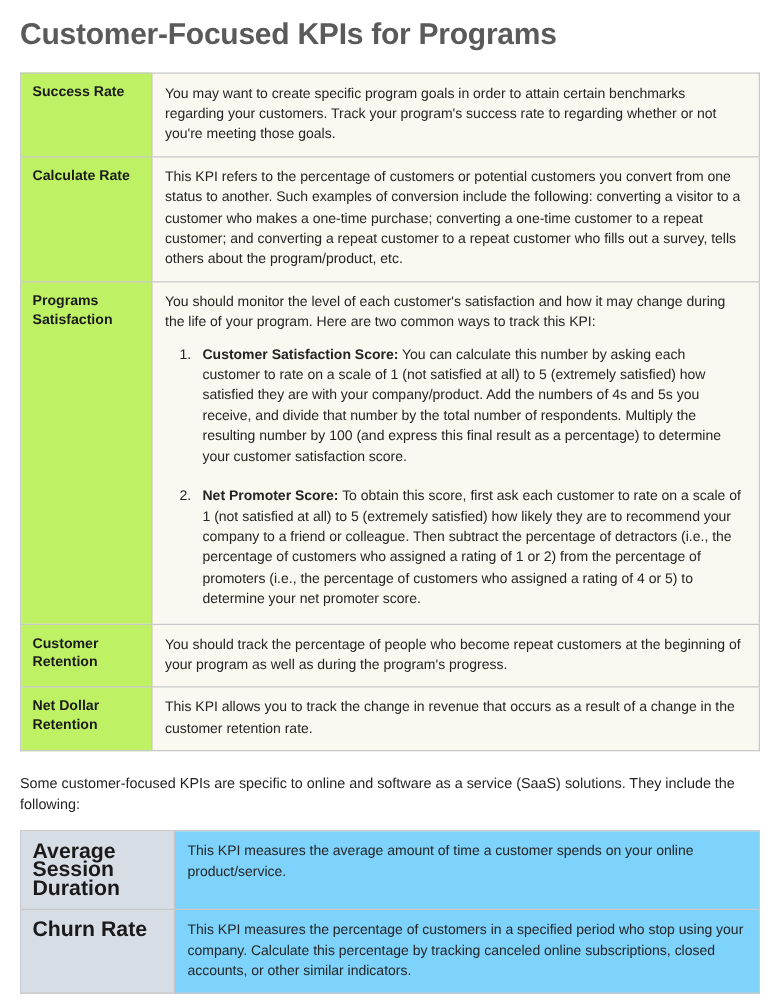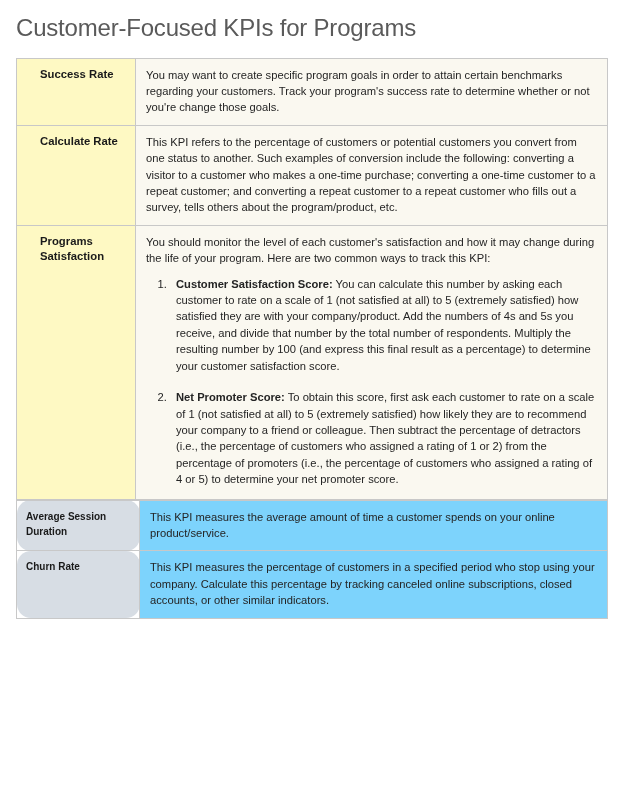--- a/index.html
+++ b/index.html
@@ -16,21 +16,21 @@
   }
   .page {
     width: 624px;
     height: 805px;
     box-sizing: border-box;
     padding: 12px 16px 0 16px;
     background: #ffffff;
   }
   .doc-title {
     font-size: 24px;
-    font-weight: normal;
+    font-weight: bold;
     color: #5a5a5a;
     letter-spacing: -0.2px;
     margin: 2px 0 16px 0;
     line-height: 1.15;
   }
   .intro {
     font-size: 11.5px;
     line-height: 17px;
     color: #242424;
     margin: 0 0 12px 0;
@@ -55,43 +55,42 @@
     border-right: 1px solid #c8c8c8;
   }
   table.kpi tr:last-child td {
     border-bottom: none;
   }
   table.kpi td:last-child {
     border-right: none;
   }
   .t1 .kpi-name {
     width: 85px;
-    background: #fef9c3;
+    background: #bef264;
     font-weight: bold;
     color: #1a1a1a;
     font-size: 11.3px;
     line-height: 15px;
-    padding-left: 23px;
+    padding-left: 9px;
   }
   .t1 .kpi-desc {
     background: #faf8f0;
     color: #242424;
   }
   .t2 {
     width: 592px;
   }
   .t2 .kpi-name {
     width: 103px;
     background: #d7dde4;
     font-weight: bold;
     color: #1a1a1a;
-    font-size: 10px;
+    font-size: 17px;
     line-height: 15px;
     padding-left: 9px;
-    border-radius: 14px;
   }
   .t2 .kpi-desc {
     background: #7dd3fc;
     color: #242424;
   }
   p.cell-p {
     margin: 0;
   }
   ol.sublist {
     margin: 9px 0 2px 0;
@@ -115,21 +114,21 @@
 <div class="page">
 
   <h1 class="doc-title">Customer-Focused KPIs for Programs</h1>
 
 
   <table class="kpi t1">
     <tbody>
       <tr>
         <td class="kpi-name">Success Rate</td>
         <td class="kpi-desc">
-          <p class="cell-p">You may want to create specific program goals in order to attain certain benchmarks regarding your customers. Track your program's success rate to determine whether or not you're change those goals.</p>
+          <p class="cell-p">You may want to create specific program goals in order to attain certain benchmarks regarding your customers. Track your program's success rate to regarding whether or not you're meeting those goals.</p>
         </td>
       </tr>
       <tr>
         <td class="kpi-name">Calculate Rate</td>
         <td class="kpi-desc">
           <p class="cell-p">This KPI refers to the percentage of customers or potential customers you convert from one status to another. Such examples of conversion include the following: converting a visitor to a customer who makes a one-time purchase; converting a one-time customer to a repeat customer; and converting a repeat customer to a repeat customer who fills out a survey, tells others about the program/product, etc.</p>
         </td>
       </tr>
       <tr>
         <td class="kpi-name">Programs Satisfaction</td>
@@ -138,23 +137,36 @@
           <ol class="sublist">
             <li>
               <span class="lead">Customer Satisfaction Score:</span><span> You can calculate this number by asking each customer to rate on a scale of 1 (not satisfied at all) to 5 (extremely satisfied) how satisfied they are with your company/product. Add the numbers of 4s and 5s you receive, and divide that number by the total number of respondents. Multiply the resulting number by 100 (and express this final result as a percentage) to determine your customer satisfaction score.</span>
             </li>
             <li>
               <span class="lead">Net Promoter Score:</span><span> To obtain this score, first ask each customer to rate on a scale of 1 (not satisfied at all) to 5 (extremely satisfied) how likely they are to recommend your company to a friend or colleague. Then subtract the percentage of detractors (i.e., the percentage of customers who assigned a rating of 1 or 2) from the percentage of promoters (i.e., the percentage of customers who assigned a rating of 4 or 5) to determine your net promoter score.</span>
             </li>
           </ol>
         </td>
       </tr>
+      <tr>
+        <td class="kpi-name">Customer Retention</td>
+        <td class="kpi-desc">
+          <p class="cell-p">You should track the percentage of people who become repeat customers at the beginning of your program as well as during the program's progress.</p>
+        </td>
+      </tr>
+      <tr>
+        <td class="kpi-name">Net Dollar Retention</td>
+        <td class="kpi-desc">
+          <p class="cell-p">This KPI allows you to track the change in revenue that occurs as a result of a change in the customer retention rate.</p>
+        </td>
+      </tr>
     </tbody>
   </table>
 
+  <p class="intro second">Some customer-focused KPIs are specific to online and software as a service (SaaS) solutions. They include the following:</p>
 
   <table class="kpi t2">
     <tbody>
       <tr>
         <td class="kpi-name">Average Session Duration</td>
         <td class="kpi-desc">
           <p class="cell-p">This KPI measures the average amount of time a customer spends on your online product/service.</p>
         </td>
       </tr>
       <tr>

